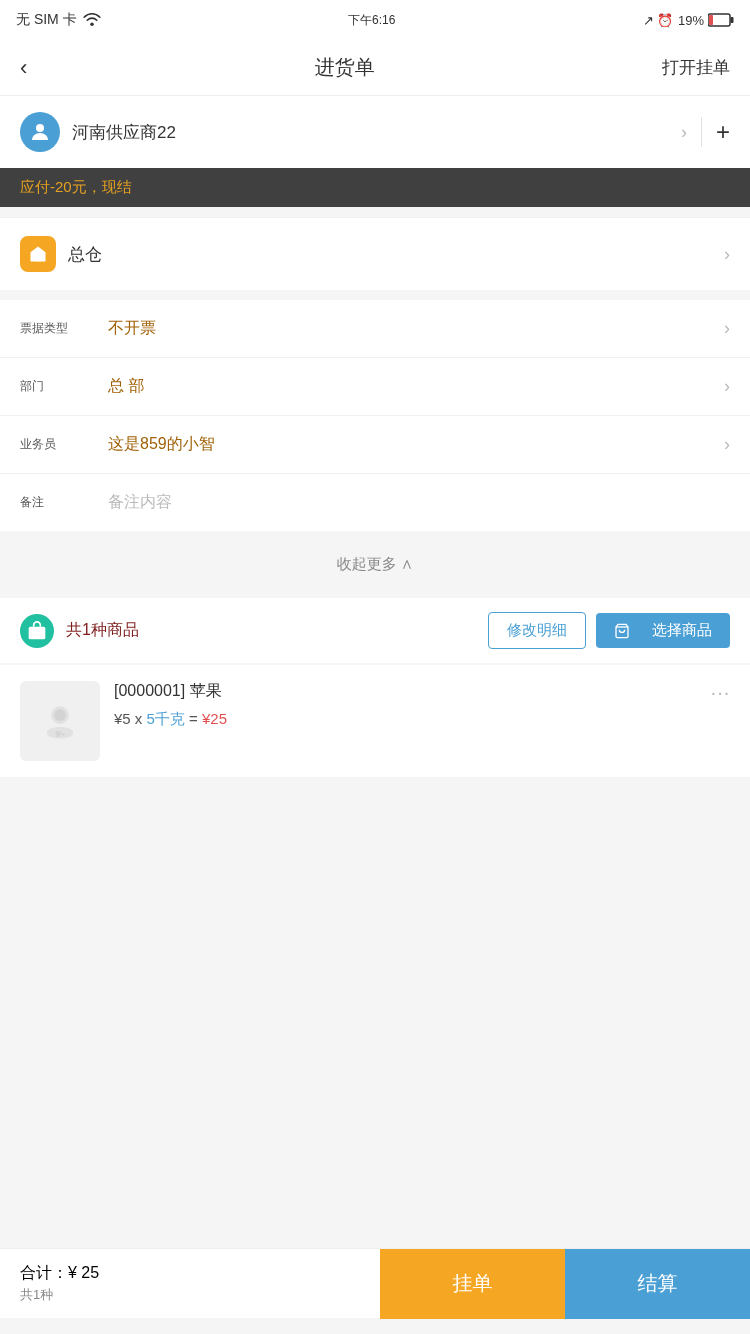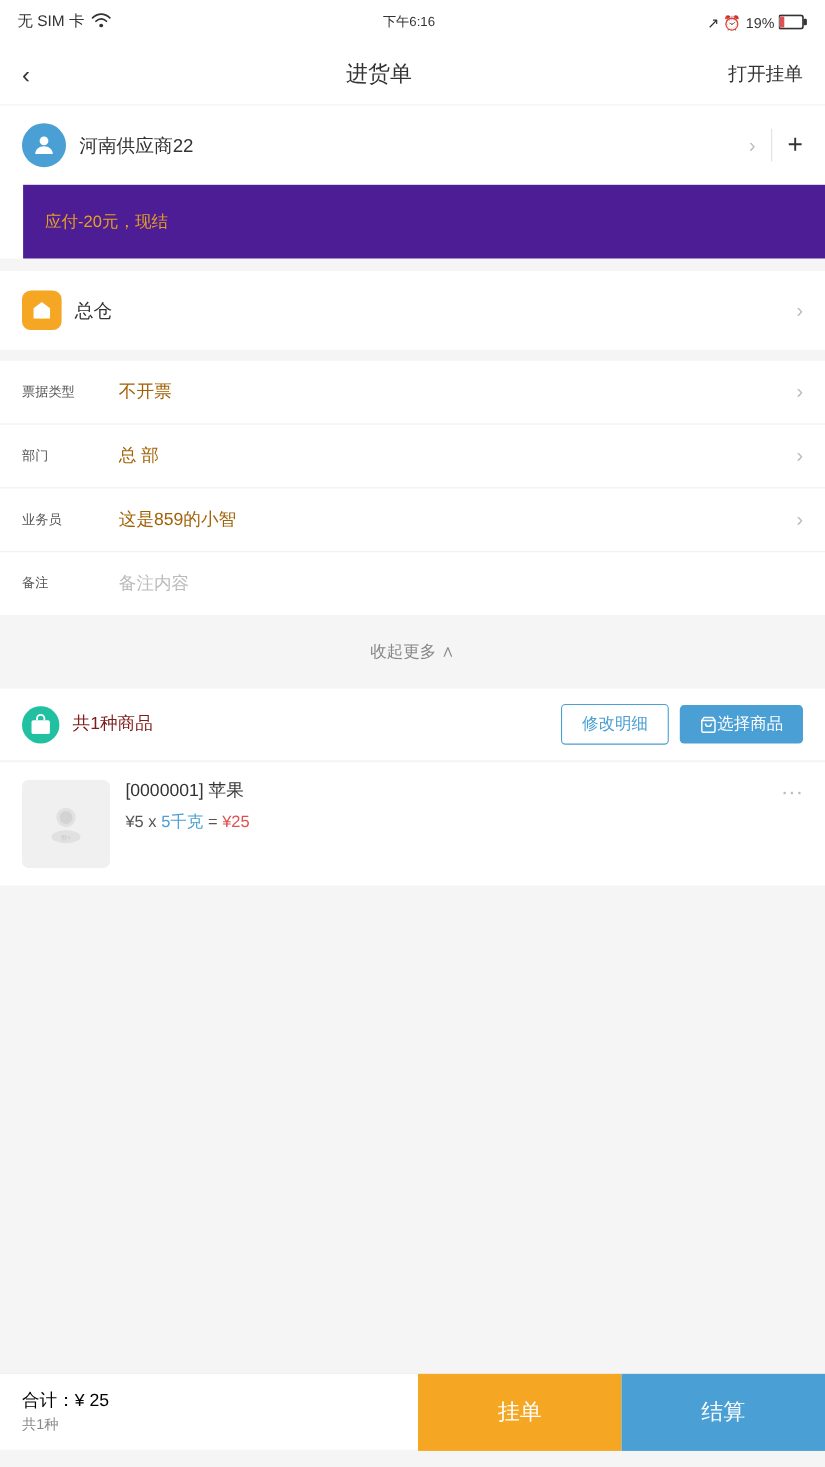--- a/index.html
+++ b/index.html
@@ -16,21 +16,21 @@
     .status-bar {
       background: #fff;
       height: 40px;
       display: flex;
       align-items: center;
       justify-content: space-between;
       padding: 0 16px;
       font-size: 14px;
       color: #333;
     }
-    .status-left { display: flex; align-items: flex-start; gap: 6px; }
+    .status-left { display: flex; align-items: flex-end; gap: 6px; }
     .status-center { font-size: 12px; font-weight: 500; }
     .status-right { display: flex; align-items: center; gap: 4px; font-size: 13px; }
 
     
     .nav-bar {
       background: #fff;
       height: 56px;
       display: flex;
       align-items: center;
       justify-content: space-between;
@@ -68,25 +68,24 @@
     .supplier-avatar svg { width: 24px; height: 24px; }
     .supplier-name { flex: 1; font-size: 17px; color: #333; }
     .chevron-right { color: #bbb; font-size: 18px; margin-right: 0; }
     .divider-v {
       width: 1px; background: #e0e0e0; height: 30px; margin: 0 14px;
     }
     .plus-btn { font-size: 24px; color: #333; cursor: pointer; }
 
     
     .info-banner {
-      background: #4c1d95;
-      padding: 24px 20px;
+      background: #404040;
+      padding: 10px 20px;
       font-size: 15px;
       color: #e6a020;
-      margin-left: 21px;
     }
 
     
     .row-item {
       display: flex;
       align-items: center;
       padding: 18px 20px;
       background: #fff;
       border-top: 1px solid #f0f0f0;
       cursor: pointer;
@@ -167,21 +166,21 @@
       margin-right: 10px;
     }
     .btn-blue {
       background: #4a9fd4;
       color: #fff;
       border: none;
       padding: 8px 18px;
       border-radius: 4px;
       font-size: 15px;
       cursor: pointer;
-      display: flex; align-items: center; gap: 0;
+      display: flex; align-items: center; gap: 22px;
     }
 
     
     .product-card {
       background: #fff;
       margin: 2px 0 10px 0;
       padding: 16px 20px;
       display: flex;
       align-items: flex-start;
     }

